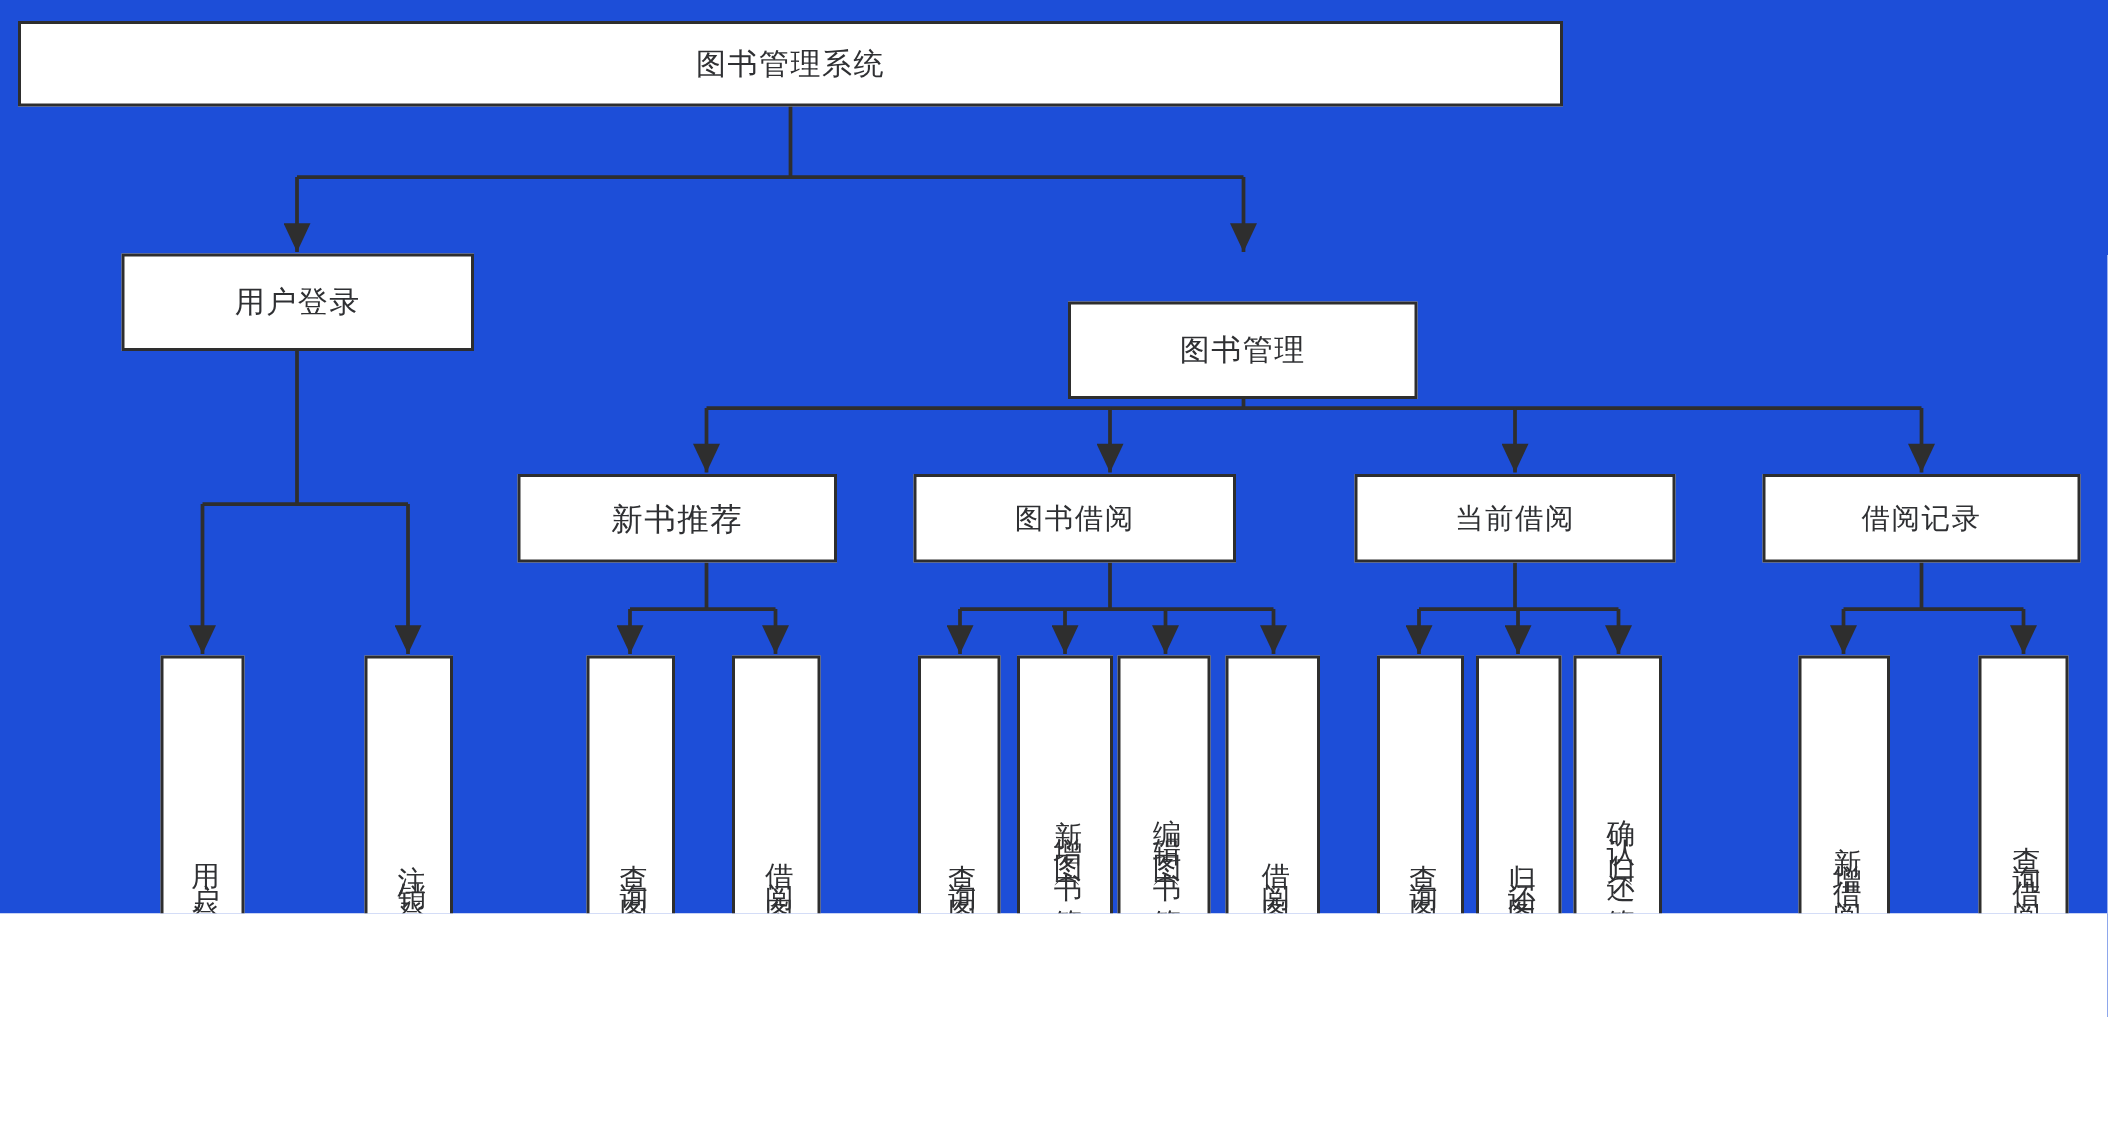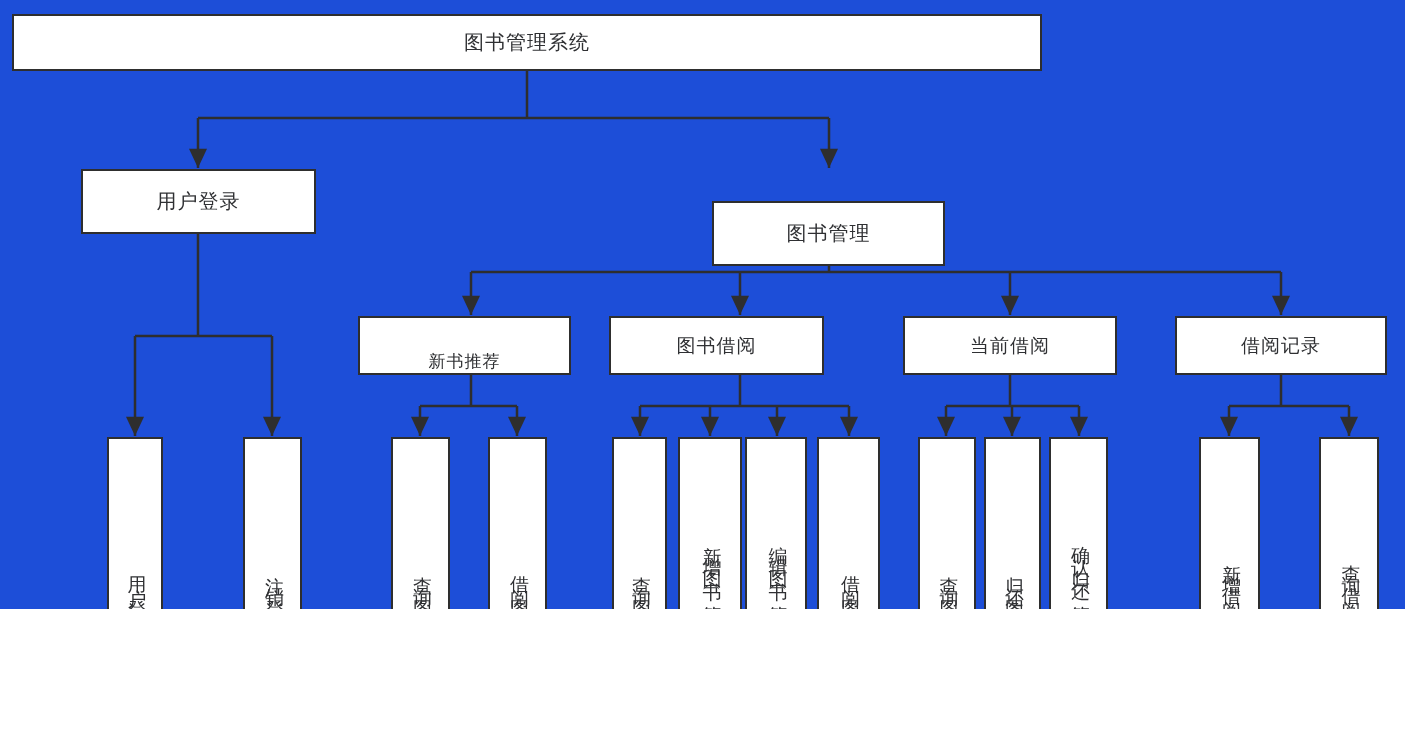--- a/index.html
+++ b/index.html
@@ -84,21 +84,21 @@
     <span>图书管理系统</span>
   </div>
 
   <div class="node hnode" style="left:81px;top:169px;width:235px;height:65px;">
     <span>用户登录</span>
   </div>
   <div class="node hnode" style="left:712px;top:169px;width:233px;height:65px;margin-top:32px;">
     <span>图书管理</span>
   </div>
 
-  <div class="node hnode" style="left:358px;top:316px;width:213px;height:59px;font-size:17px;align-items:flex-end;">
+  <div class="node hnode" style="left:345px;top:316px;width:213px;height:59px;font-size:21px;">
     <span>新书推荐</span>
   </div>
   <div class="node hnode" style="left:609px;top:316px;width:215px;height:59px;font-size:19px;">
     <span>图书借阅</span>
   </div>
   <div class="node hnode" style="left:903px;top:316px;width:214px;height:59px;font-size:19px;">
     <span>当前借阅</span>
   </div>
   <div class="node hnode" style="left:1175px;top:316px;width:212px;height:59px;font-size:19px;">
     <span>借阅记录</span>

